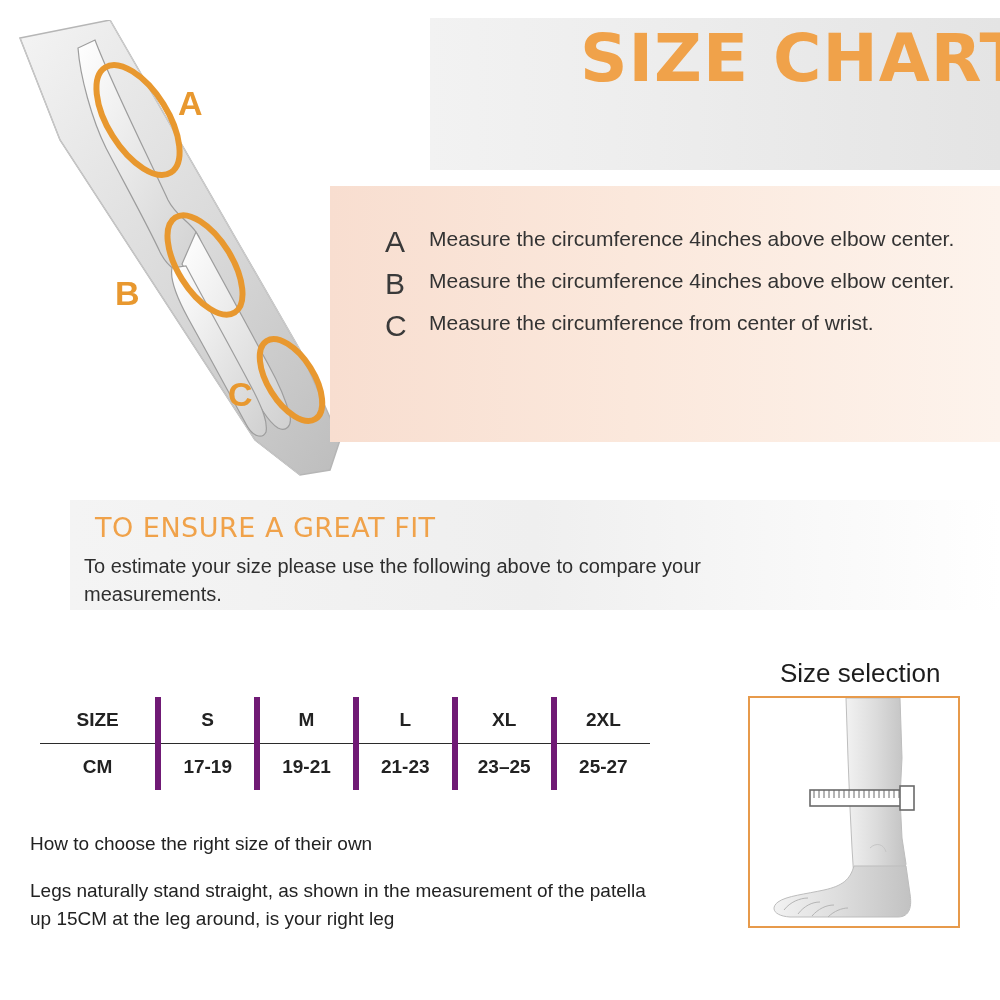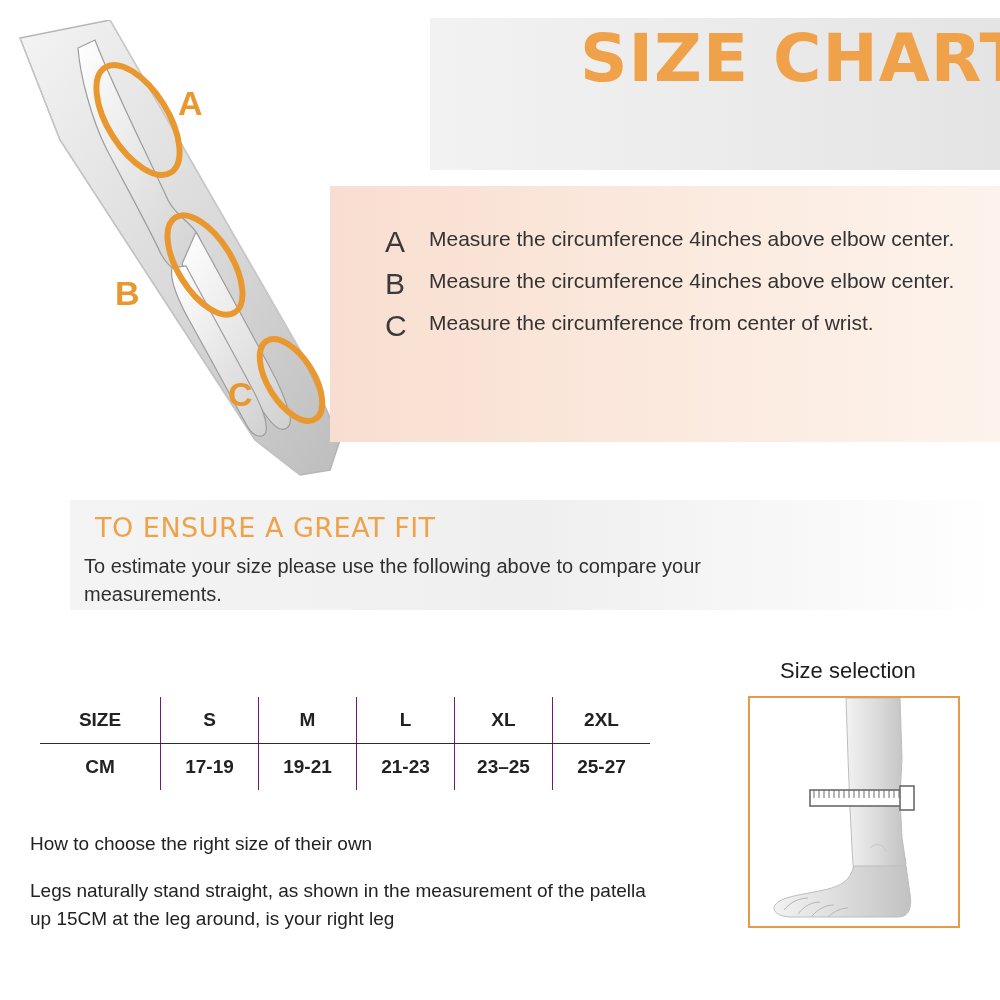--- a/index.html
+++ b/index.html
@@ -134,21 +134,21 @@
   
   #size-table {
     position: absolute;
     left: 40px;
     top: 697px;
     width: 610px;
     border-collapse: collapse;
   }
   #size-table td, #size-table th {
     border-left: 1px solid #2b2b2b;
-    border-right: 1px solid #701a75;
+    border-right: 6px solid #701a75;
     text-align: center;
     font-size: 19px;
     font-weight: normal;
     color: #222;
     padding: 8px 0;
     height: 30px;
   }
   #size-table tr.head-row td:first-child,
   #size-table tr.data-row td:first-child {
     border-left: none;
@@ -186,21 +186,21 @@
     font-size: 19px;
     line-height: 28px;
     color: #222;
   }
 
   
   #selection-title {
     position: absolute;
     left: 780px;
     top: 658px;
-    font-size: 22px;
+    font-size: 26px;
     color: #1d1d1d;
   }
   #selection-box {
     position: absolute;
     left: 748px;
     top: 696px;
     width: 212px;
     height: 232px;
     border: 2px solid #e79a4b;
     box-sizing: border-box;

